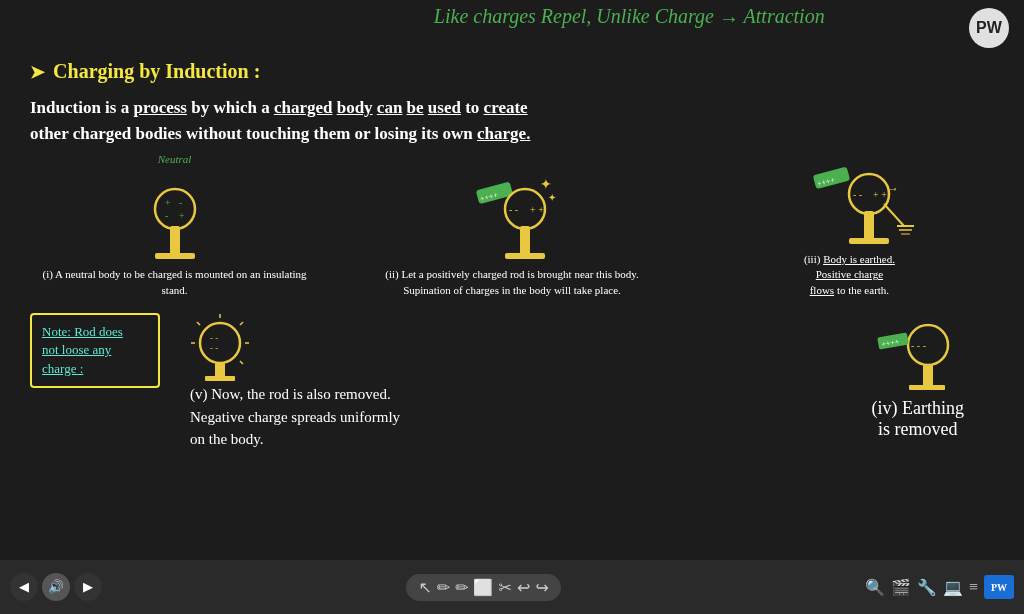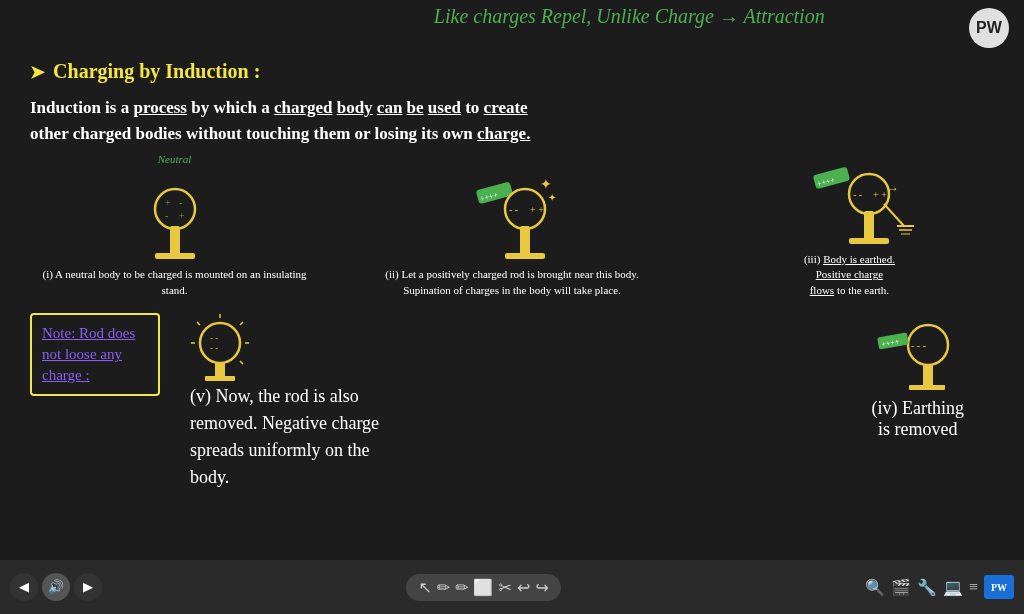--- a/index.html
+++ b/index.html
@@ -111,31 +111,31 @@
       margin-top: 15px;
       gap: 30px;
       align-items: flex-start;
     }
 
     .note-box {
       border: 2px solid #f5e642;
       border-radius: 4px;
       padding: 8px 10px;
       min-width: 130px;
-      font-size: 15px;
-      color: #8b5cf6;
+      font-size: 13px;
+      color: #5eead4;
       line-height: 1.4;
     }
 
     .note-box u {
       text-decoration: underline;
     }
 
     .step-v {
-      font-size: 18px;
+      font-size: 15px;
       color: #fff;
       line-height: 1.5;
       max-width: 220px;
     }
 
     .step-iv-col {
       display: flex;
       flex-direction: column;
       align-items: center;
       margin-left: auto;

